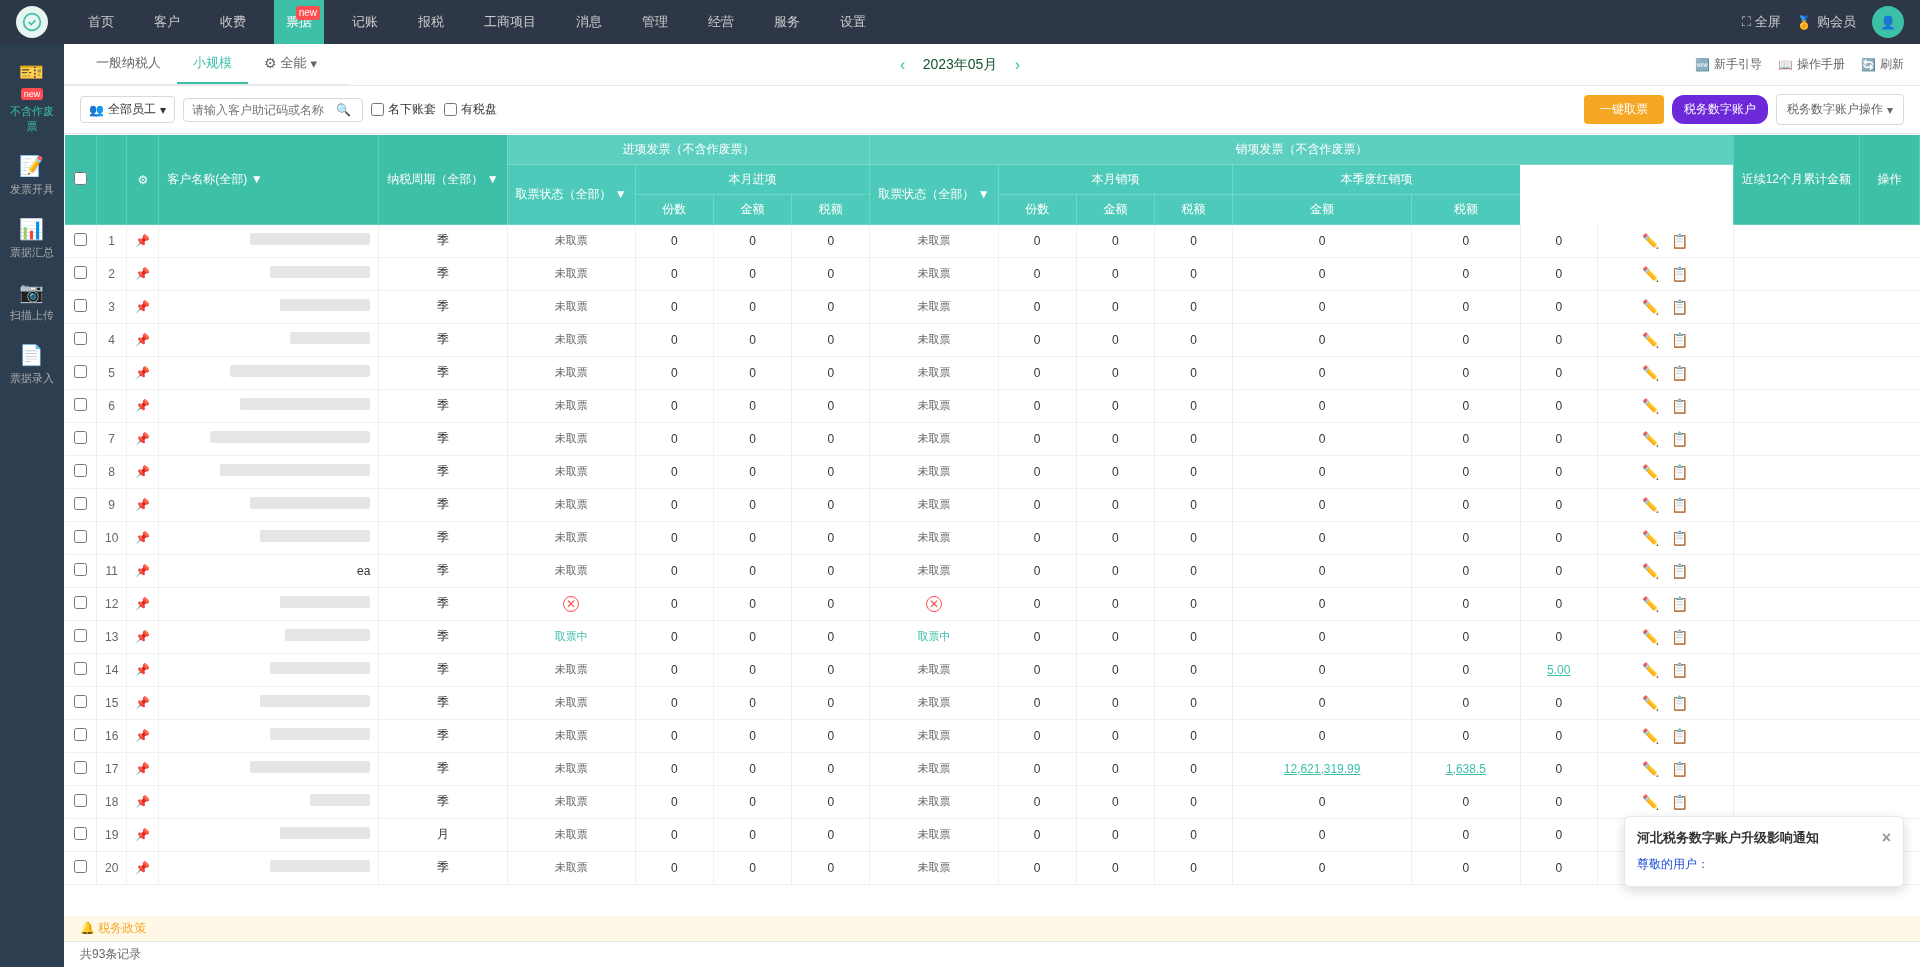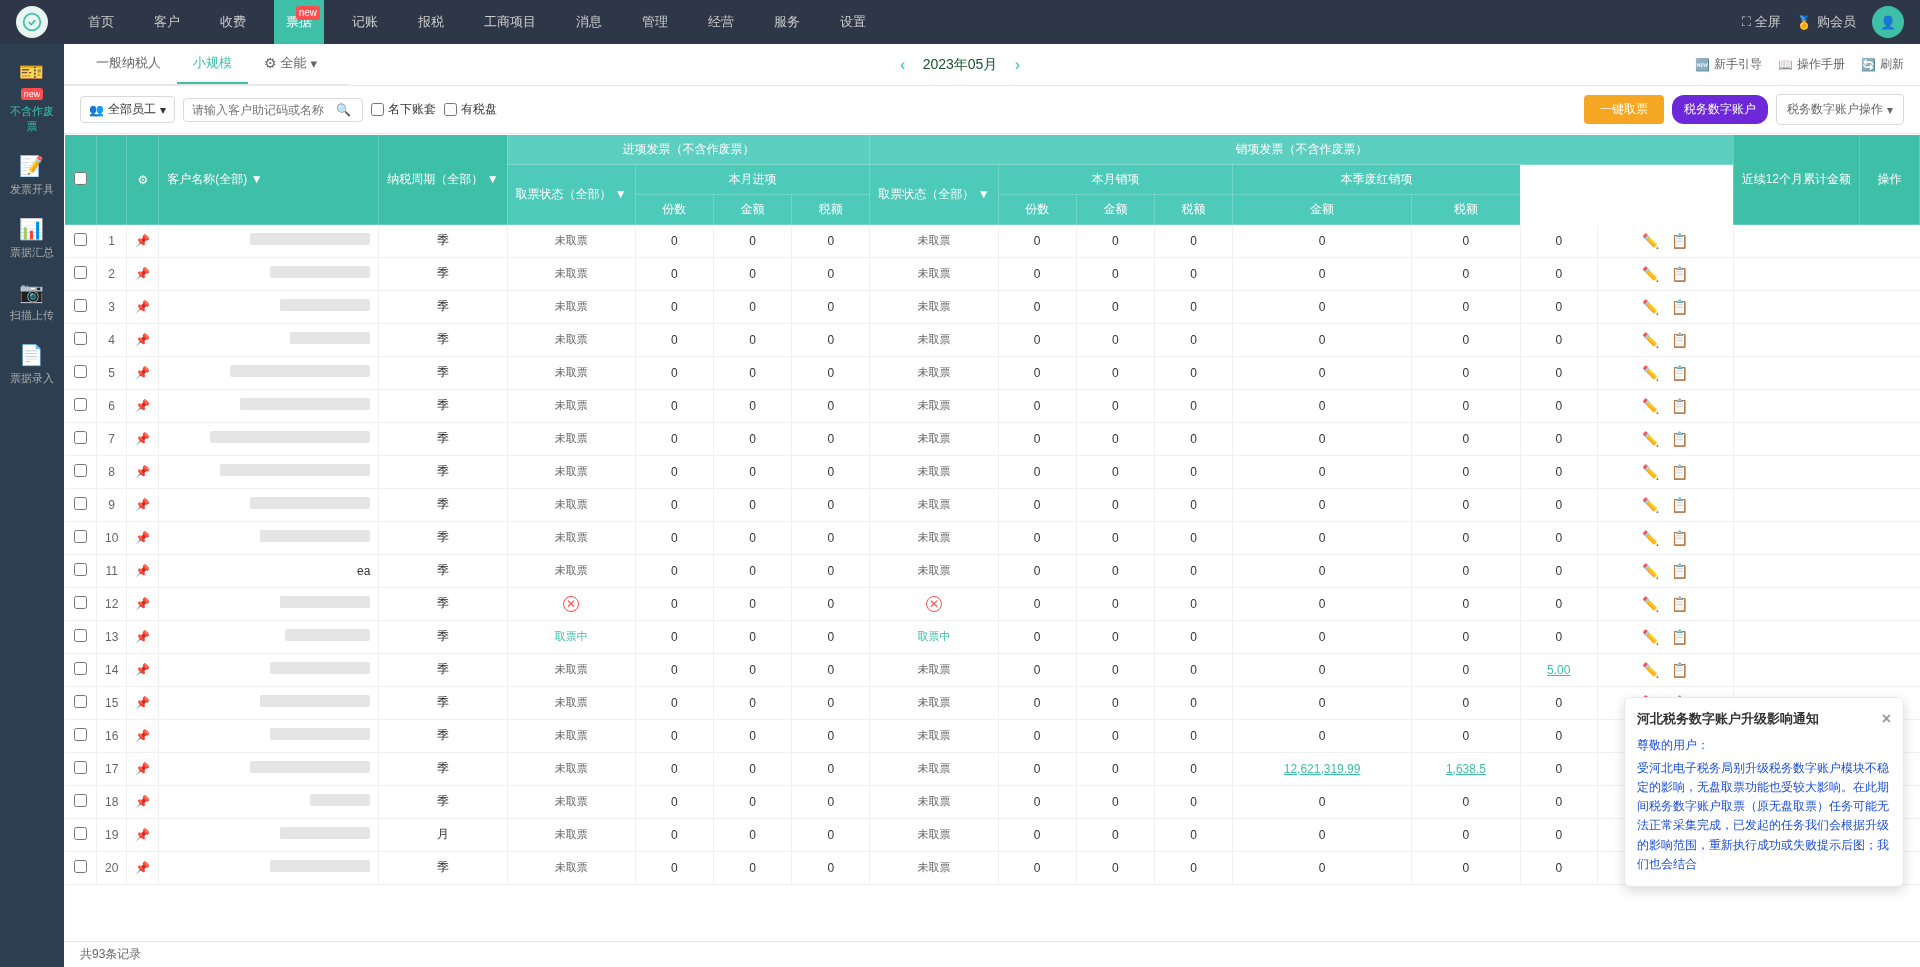--- a/index.html
+++ b/index.html
@@ -688,28 +688,30 @@
       <td><span>0</span></td>
       <td>
         <button class="action-btn">✏️</button>
         <button class="action-btn">📋</button>
       </td>
     </tr>
           </tbody>
       </table>
     </div>
 
+    <div class="footer-hint">
+      <span style="color:#f5a623;">🔔 <span>税务政策</span></span>
+    </div>
     <div class="bottom-bar">
       <span>共93条记录</span>
     </div>
   </div>
 </div>
 
 <div class="notice-popup">
   <div class="notice-title">
     <span>河北税务数字账户升级影响通知</span>
     <span class="notice-close">×</span>
   </div>
   <div class="notice-content">
     <div>尊敬的用户：</div>
-    <div style="margin-top:4px;">受河北电子税务局别升级税务数字账户模块不稳定的影响，无盘取票功能也受较大影响。在此期间税务数字账户取票（原无盘取票）任务可能无法正常采集完成，已发起的任务我们会根据升级的影响范围，重新执行成功或失败提示后图；我们也会结合</div>
   </div>
 </div>
 
 </body></html>

